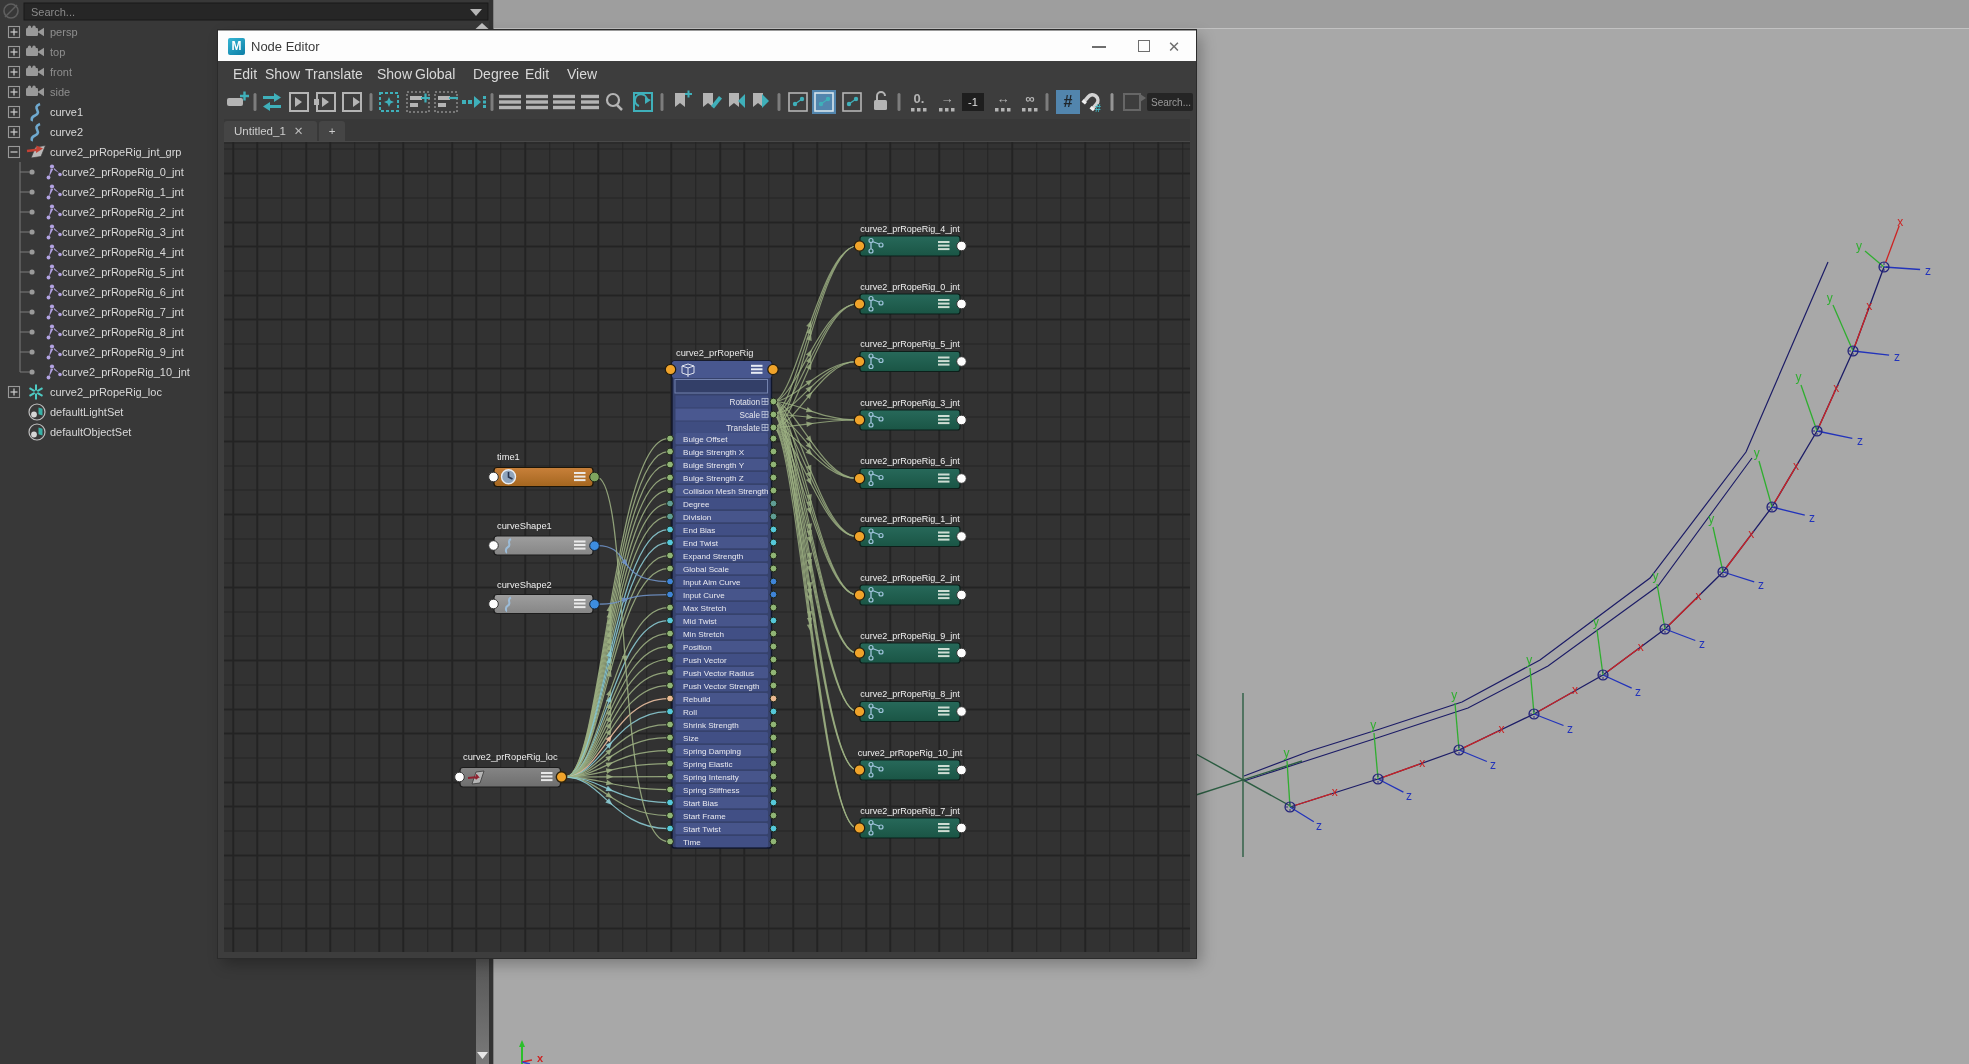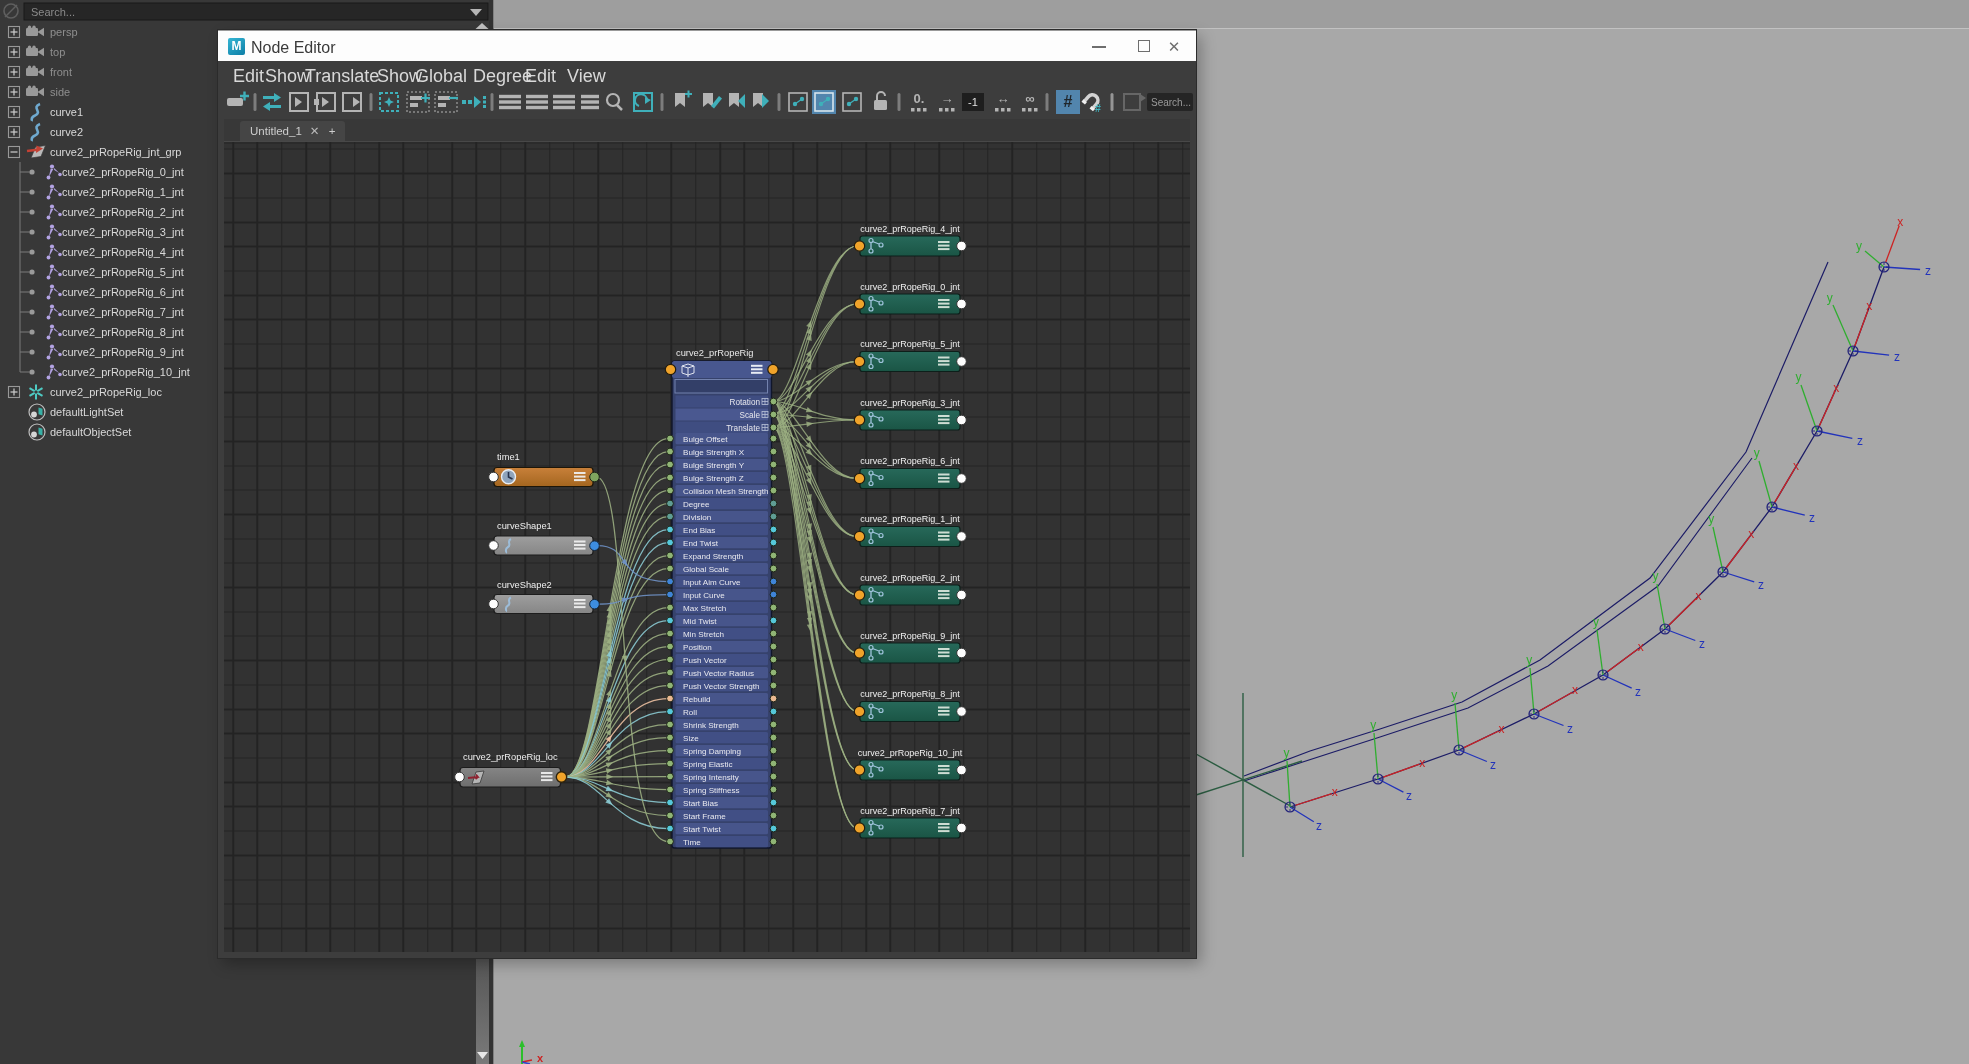--- a/index.html
+++ b/index.html
@@ -1,22 +1,22 @@
 <!DOCTYPE html>
 <html><head><meta charset="utf-8"><style>
 *{margin:0;padding:0;box-sizing:border-box}
 html,body{width:1969px;height:1064px;overflow:hidden;background:#a8a8a8;font-family:"Liberation Sans", sans-serif;}
 #stage{position:relative;width:1969px;height:1064px;-webkit-font-smoothing:antialiased}
 #vpband{position:absolute;left:494px;top:0;width:1475px;height:29px;background:#9e9e9e;border-bottom:1px solid #c2c2c2}
 #win{position:absolute;left:218px;top:30px;width:978px;height:928px;background:#3d3d3d;outline:1px solid #2b2b2b;box-shadow:5px 6px 14px rgba(0,0,0,0.28)}
 #titlebar{position:absolute;left:0;top:0;width:978px;height:31px;background:#fdfdfd;border-top:1px solid #9a9a9a}
 #mlogo{position:absolute;left:10px;top:7px;width:17px;height:17px;background:linear-gradient(145deg,#36b6d4,#0d7ea6);border-radius:2px;color:#fff;font-size:12px;font-weight:bold;text-align:center;line-height:17px}
-#ttext{position:absolute;left:33px;top:8px;font-size:16px;color:#3a3a3a}
+#ttext{position:absolute;left:33px;top:8px;font-size:13px;color:#3a3a3a}
 .wbtn{position:absolute;top:0;width:44px;height:31px;color:#6e6e6e;font-size:15px;text-align:center;line-height:31px}
-#menubar{position:absolute;left:6px;top:31px;width:966px;height:26px;color:#d9d9d9;font-size:18px}
+#menubar{position:absolute;left:6px;top:31px;width:966px;height:26px;color:#d9d9d9;font-size:14px}
 .mi{position:absolute;top:5px}
 #tabbar{position:absolute;left:6px;top:89px;width:966px;height:22px;background:#383838}
 .tab{position:absolute;top:2px;height:20px;background:#454545;border-radius:3px 3px 0 0;color:#cdcdcd;font-size:11.5px}
 #graph{position:absolute;left:6px;top:111px;width:966px;height:811px;background:#323232;border-top:1px solid #484848;
  background-image:repeating-linear-gradient(to right,#232323 0px,#232323 1.5px,transparent 1.5px,transparent 24.35px),repeating-linear-gradient(to bottom,#232323 0px,#232323 1.5px,transparent 1.5px,transparent 24.35px);
  background-position:8.3px 6.5px;}
 </style></head><body>
 <div id="stage">
 <svg width="1969" height="1064" viewBox="0 0 1969 1064" style="position:absolute;left:0;top:0">
       <g font-family="&quot;Liberation Sans&quot;, sans-serif">
@@ -358,21 +358,21 @@
     <span class="mi" style="left:9px">Edit</span>
     <span class="mi" style="left:41px">Show</span>
     <span class="mi" style="left:81px">Translate</span>
     <span class="mi" style="left:153px">Show</span>
     <span class="mi" style="left:191px">Global</span>
     <span class="mi" style="left:249px">Degree</span>
     <span class="mi" style="left:301px">Edit</span>
     <span class="mi" style="left:343px">View</span>
   </div>
   <div id="tabbar">
-    <div class="tab" style="left:16px;width:93px"><span style="margin-left:10px;line-height:20px;display:inline-block">Untitled_1</span><span style="margin-left:8px;color:#bbb">✕</span></div>
+    <div class="tab" style="left:0;width:93px"><span style="margin-left:10px;line-height:20px;display:inline-block">Untitled_1</span><span style="margin-left:8px;color:#bbb">✕</span></div>
     <div class="tab" style="left:95px;width:26px;text-align:center;line-height:20px">+</div>
   </div>
   <div id="graph"></div>
 </div>
 <svg width="972" height="33" viewBox="224 86 972 33" style="position:absolute;left:224px;top:86px">
       <g font-family="&quot;Liberation Sans&quot;, sans-serif">
         <rect x="227" y="98" width="16" height="8" rx="2" fill="#b4b4b4"></rect>
         <path d="M240 96 h9 M244.5 91.5 v9" stroke="#3fb0ba" stroke-width="2.4"></path>
         <rect x="253.5" y="93" width="3" height="18" rx="1.5" fill="#7d7d7d"></rect>
         <path d="M263 97.5 h11" stroke="#3fb0ba" stroke-width="3"></path>

